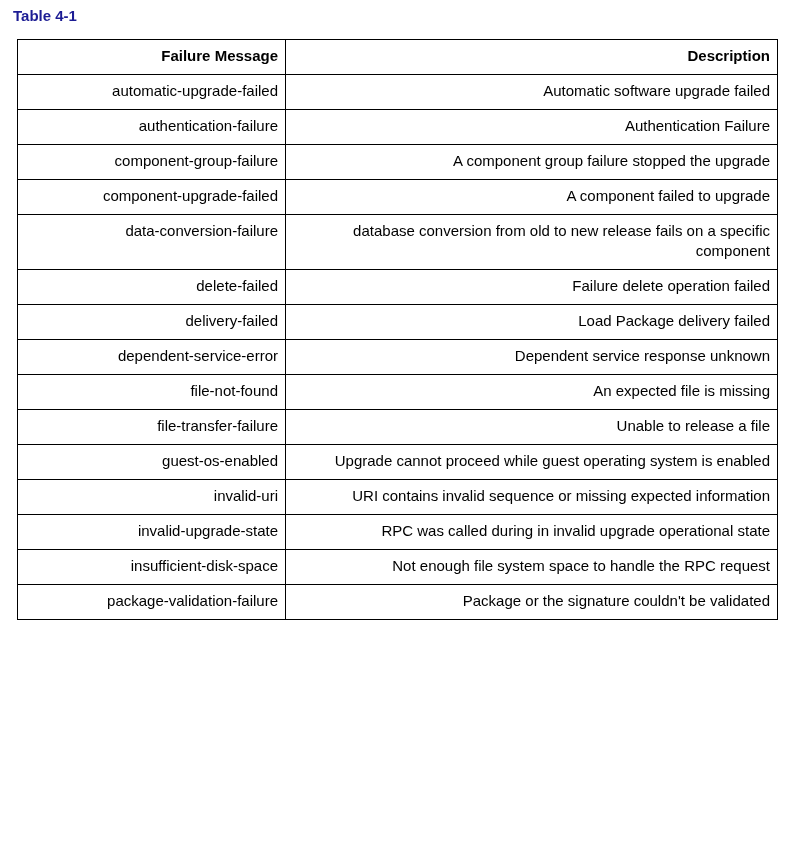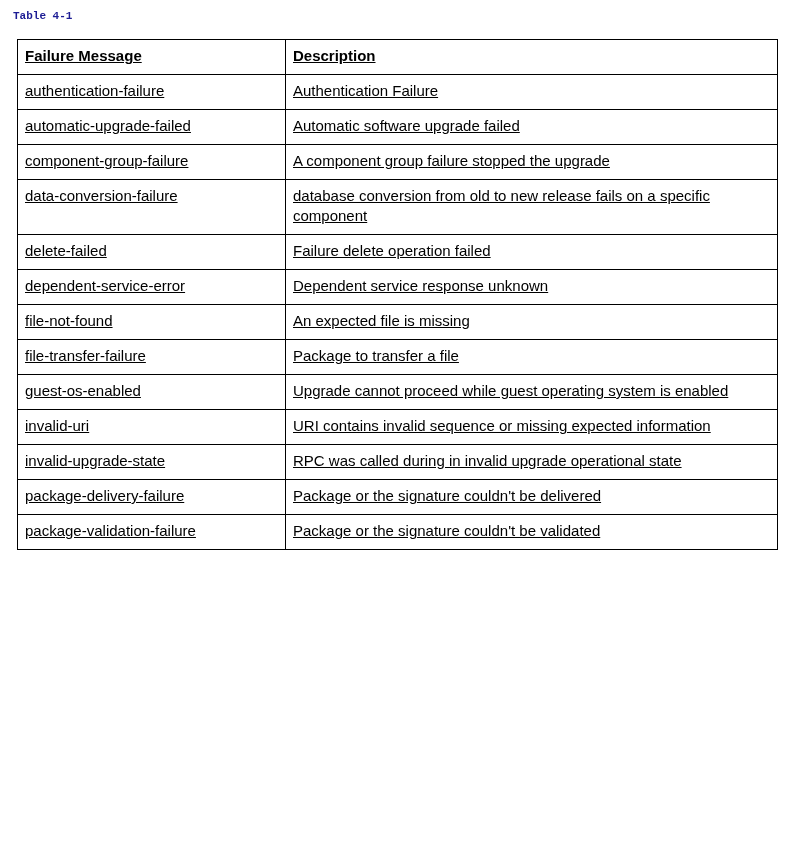--- a/index.html
+++ b/index.html
@@ -10,42 +10,40 @@
   }
   body {
     width: 792px;
     height: 853px;
     font-family: "Liberation Sans", sans-serif;
     color: #000000;
     overflow: hidden;
   }
   .caption {
     margin: 6px 0 4px 13px;
-    font-size: 11px;
+    font-size: 15px;
     font-weight: bold;
     line-height: 20px;
     color: var(--caption-color, #1c1c94);
-    font-family: Liberation Mono, monospace;
   }
   table.failure-table {
     border-collapse: collapse;
     table-layout: fixed;
     width: 760px;
     margin: 13px 0 0 17px;
   }
   table.failure-table th,
   table.failure-table td {
     border: 1.5px solid #000000;
     vertical-align: top;
-    text-align: left;
+    text-align: right;
     padding: 6px 7px 8px 7px;
     font-size: 15px;
     line-height: 20px;
     word-wrap: break-word;
-    text-decoration: underline;
   }
   table.failure-table th {
     font-weight: bold;
   }
   table.failure-table tr {
     height: 34px;
   }
 </style>
 </head>
 <body>
@@ -60,65 +58,73 @@
     <col style="width: 492px;">
   </colgroup>
   <thead>
     <tr>
       <th>Failure Message</th>
       <th>Description</th>
     </tr>
   </thead>
   <tbody>
       <tr>
+        <td>automatic-upgrade-failed</td>
+        <td>Automatic software upgrade failed</td>
+      </tr>
+      <tr>
         <td>authentication-failure</td>
         <td>Authentication Failure</td>
       </tr>
       <tr>
-        <td>automatic-upgrade-failed</td>
-        <td>Automatic software upgrade failed</td>
+        <td>component-group-failure</td>
+        <td>A component group failure stopped the upgrade</td>
       </tr>
       <tr>
-        <td>component-group-failure</td>
-        <td>A component group failure stopped the upgrade</td>
+        <td>component-upgrade-failed</td>
+        <td>A component failed to upgrade</td>
       </tr>
       <tr>
         <td>data-conversion-failure</td>
         <td>database conversion from old to new release fails on a specific component</td>
       </tr>
       <tr>
         <td>delete-failed</td>
         <td>Failure delete operation failed</td>
+      </tr>
+      <tr>
+        <td>delivery-failed</td>
+        <td>Load Package delivery failed</td>
       </tr>
       <tr>
         <td>dependent-service-error</td>
         <td>Dependent service response unknown</td>
       </tr>
       <tr>
         <td>file-not-found</td>
         <td>An expected file is missing</td>
       </tr>
       <tr>
         <td>file-transfer-failure</td>
-        <td>Package to transfer a file</td>
+        <td>Unable to release a file</td>
       </tr>
       <tr>
         <td>guest-os-enabled</td>
         <td>Upgrade cannot proceed while guest operating system is enabled</td>
       </tr>
       <tr>
         <td>invalid-uri</td>
         <td>URI contains invalid sequence or missing expected information</td>
       </tr>
       <tr>
         <td>invalid-upgrade-state</td>
         <td>RPC was called during in invalid upgrade operational state</td>
       </tr>
       <tr>
-        <td>package-delivery-failure</td>
-        <td>Package or the signature couldn't be delivered</td>
+        <td>insufficient-disk-space</td>
+        <td>Not enough file system space to handle the RPC request</td>
       </tr>
       <tr>
         <td>package-validation-failure</td>
         <td>Package or the signature couldn't be validated</td>
       </tr>
     </tbody>
 </table>
 
 </body></html>

